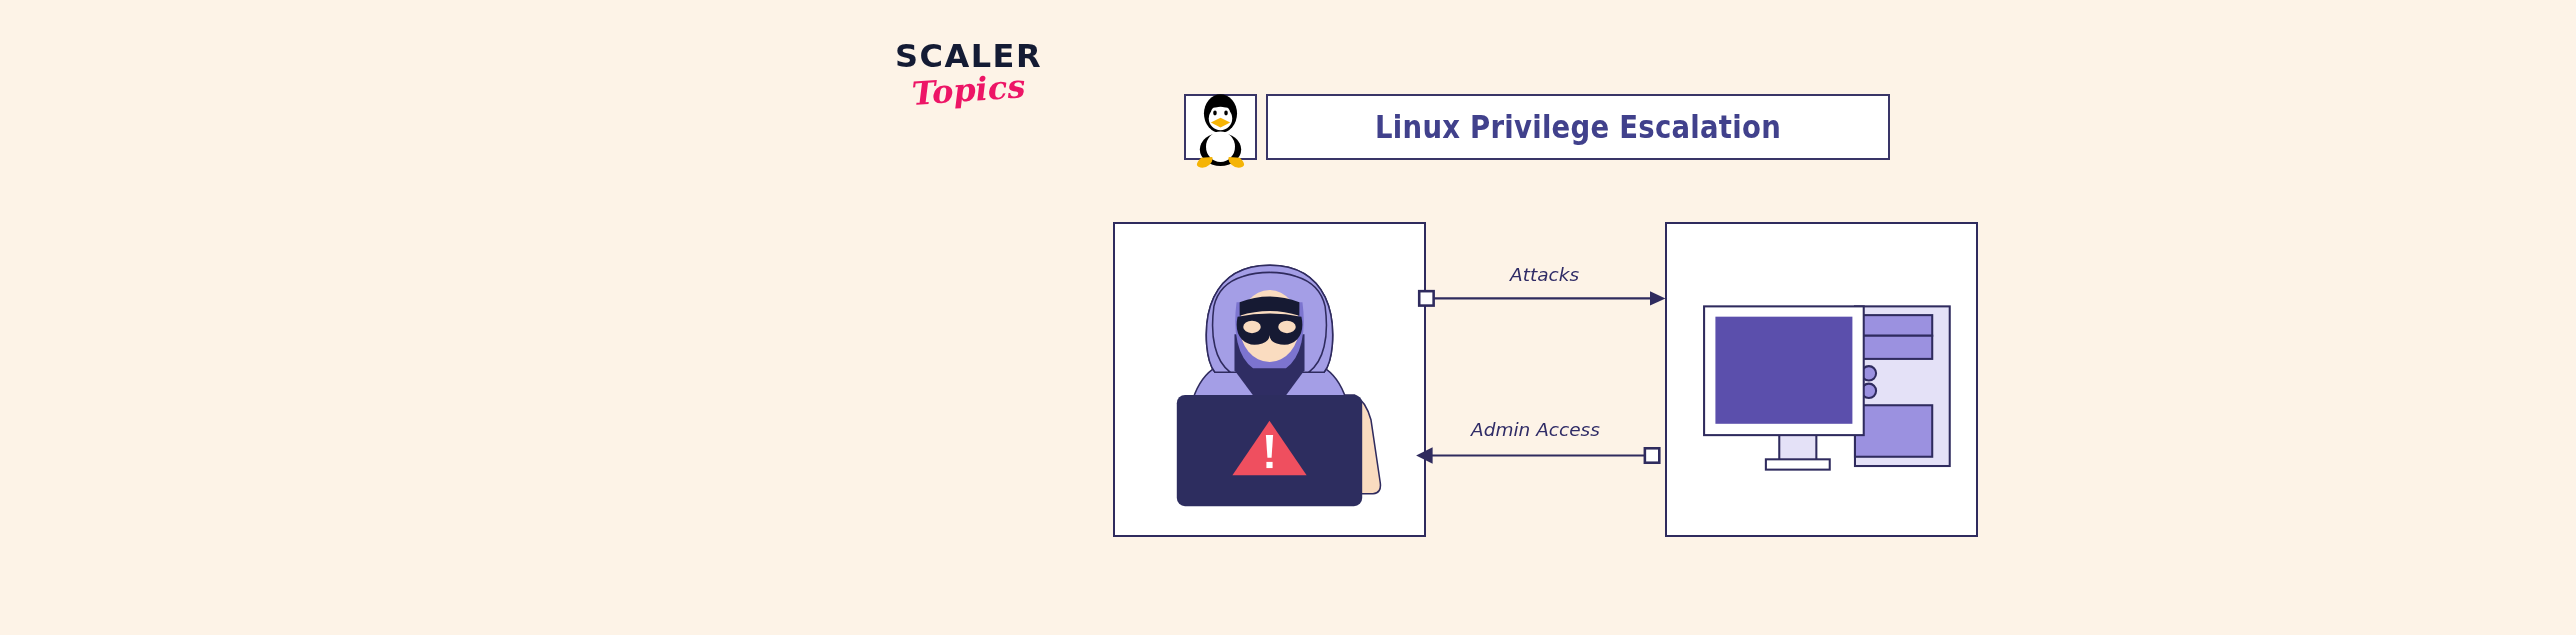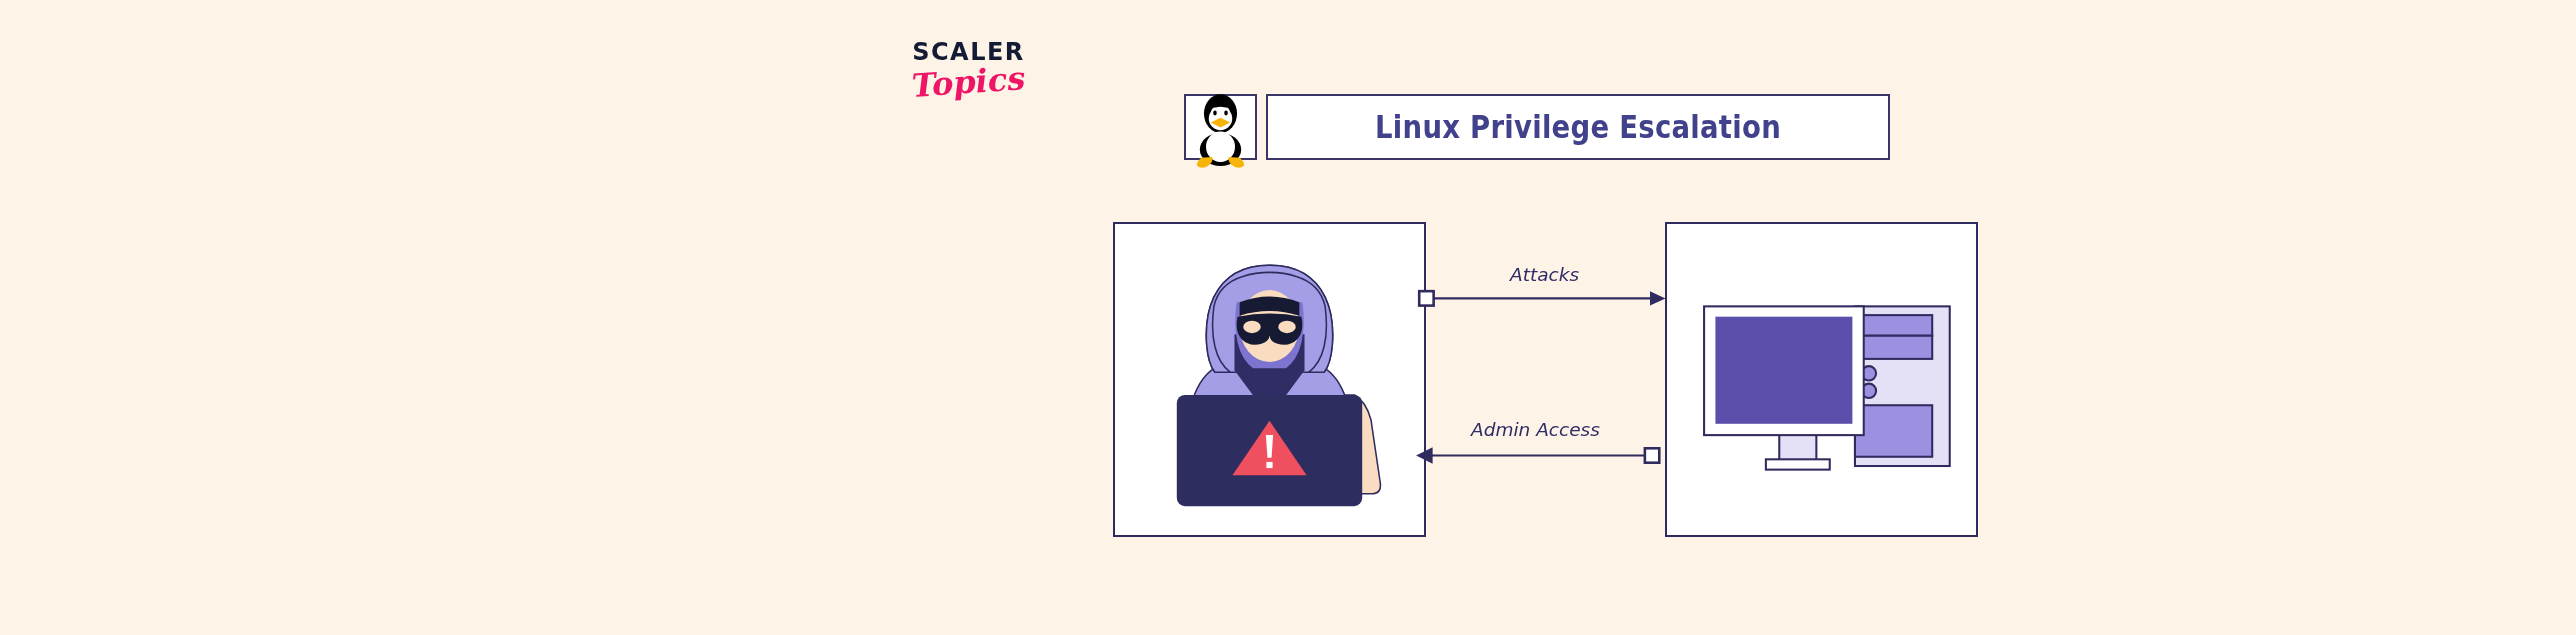--- a/index.html
+++ b/index.html
@@ -27,21 +27,21 @@
   .brand {
     position: absolute;
     left: 894px;
     top: 40px;
     width: 149px;
     height: 77px;
   }
   .brand-word {
     font-family: "DejaVu Sans", sans-serif;
     font-weight: bold;
-    font-size: 24px;
+    font-size: 32px;
     letter-spacing: 1.5px;
     color: #141b34;
     line-height: 1;
     text-align: center;
   }
   .brand-script {
     font-family: "DejaVu Serif", serif;
     font-style: italic;
     font-weight: bold;
     font-size: 32px;

